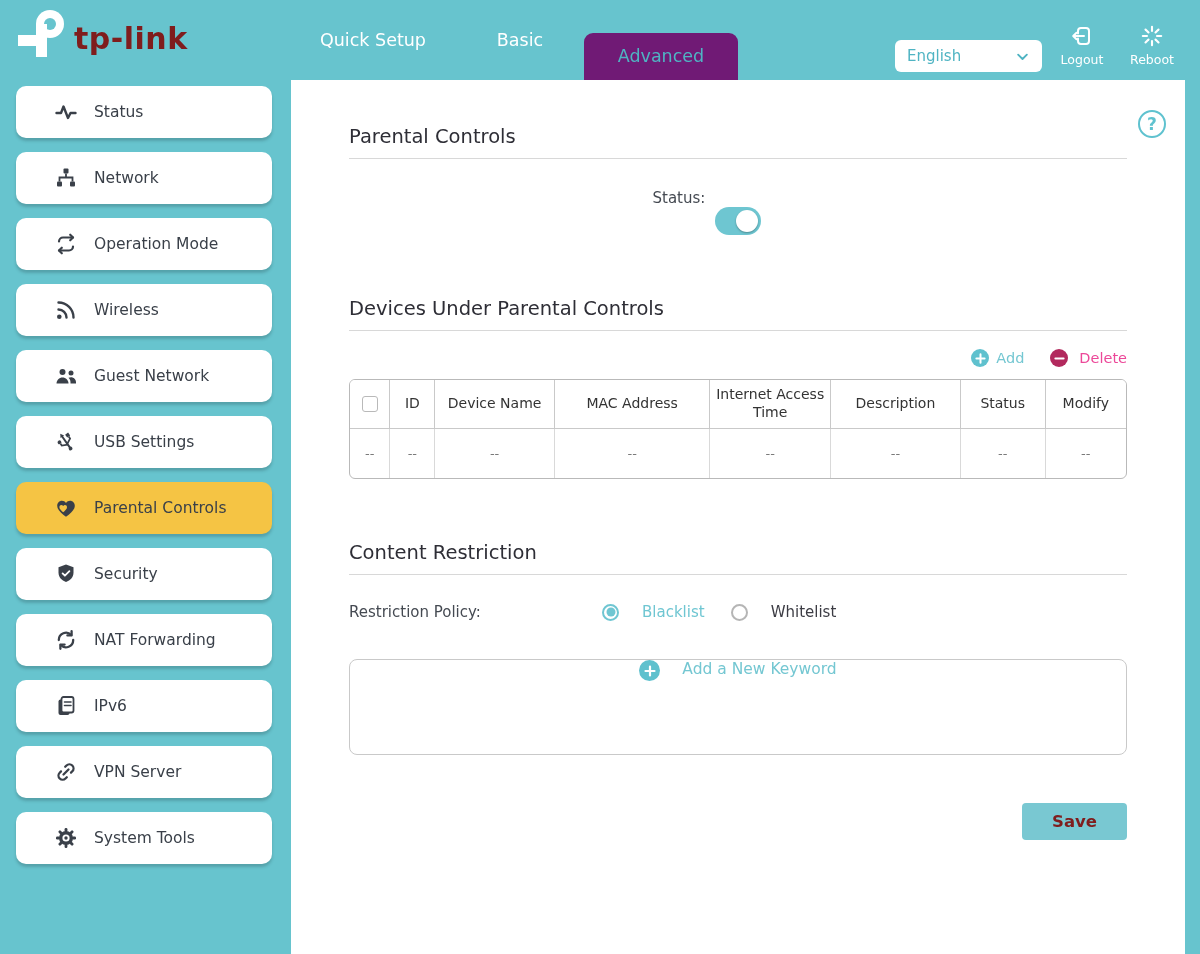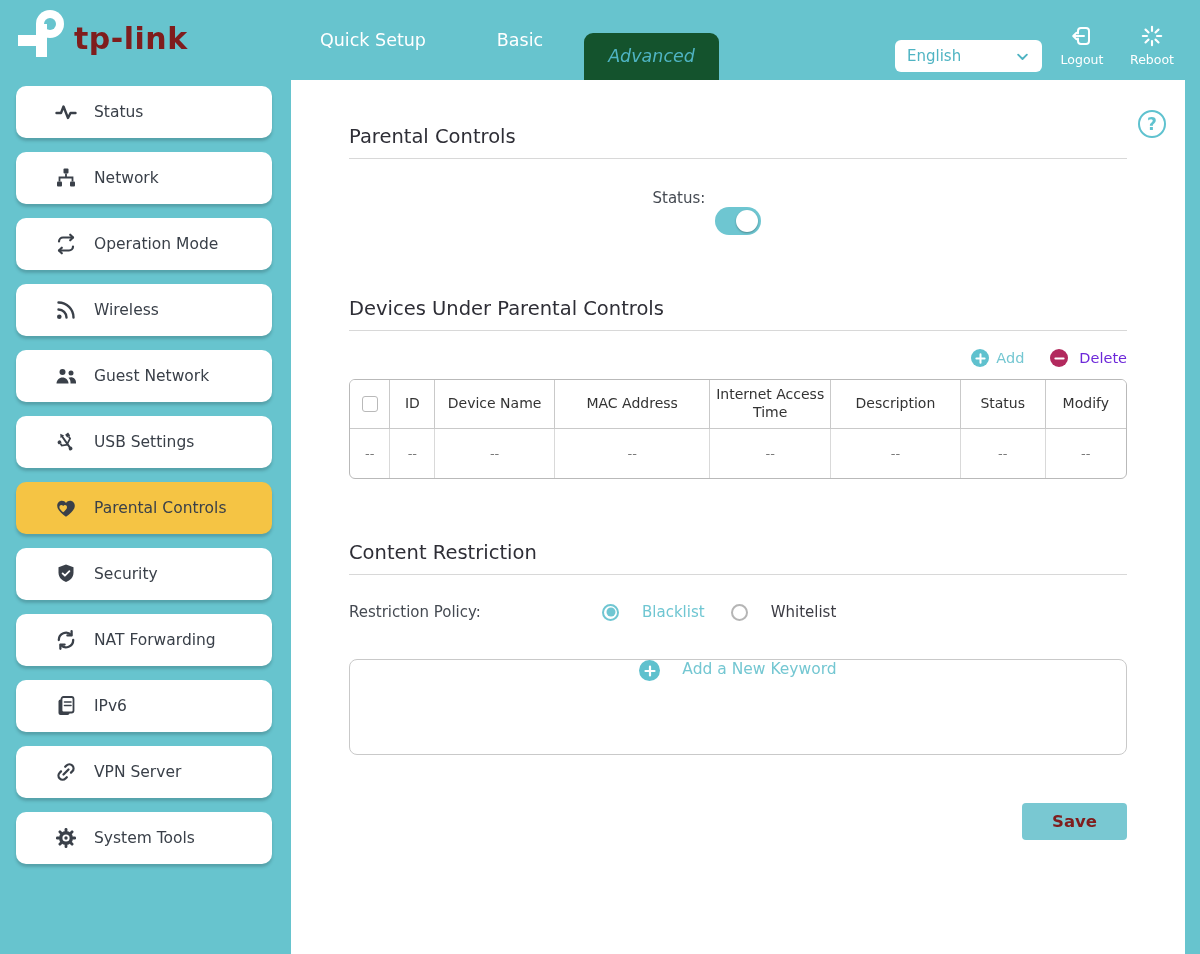--- a/index.html
+++ b/index.html
@@ -12,22 +12,22 @@
   .root { position:absolute; inset:0; width:1200px; height:954px; }
 
   
   .header { position:absolute; left:0; top:0; width:1200px; height:80px; background:#67c4ce; z-index:2; }
   .logo { position:absolute; left:14px; top:5px; display:flex; align-items:flex-start; }
   .logo-text { color:#7f1d1d; font-size:30px; font-weight:600; letter-spacing:.5px; margin-left:6px; margin-top:16px; }
   .top-tab { position:absolute; top:0; height:80px; line-height:80px; text-align:center;
              color:#fff; font-size:17.5px; cursor:pointer; }
   .tab-quick { left:300px; width:146px; }
   .tab-basic { left:470px; width:100px; }
-  .tab-advanced { left:584px; top:33px; width:135px; height:47px; line-height:46px;
-                  background:#14532d; color:#4fb4c3; border-radius:9px 9px 0 0;font-style:italic; }
+  .tab-advanced { left:584px; top:33px; width:154px; height:47px; line-height:46px;
+                  background:#701a75; color:#4fb4c3; border-radius:9px 9px 0 0; }
   .lang-select { position:absolute; left:895px; top:40px; width:147px; height:32px; background:#fff;
                  border-radius:6px; display:flex; align-items:center; justify-content:space-between;
                  padding:0 12px; color:#4fb4c3; font-size:15px; cursor:pointer; }
   .hdr-action { position:absolute; top:24px; width:56px; text-align:center; color:#fff; cursor:pointer; }
   .hdr-action svg { display:block; margin:0 auto; }
   .hdr-action .hdr-label { display:block; font-size:12.5px; margin-top:4px; }
   .act-logout { left:1054px; }
   .act-reboot { left:1124px; }
 
   
@@ -51,21 +51,21 @@
 
   .form-row { display:flex; align-items:center; margin-top:30px;flex-direction:column; }
   .form-label { width:171px; font-size:15px; color:#454a52; }
   .toggle { width:46px; height:28px; border-radius:14px; background:#6ec6d1; position:relative; cursor:pointer; }
   .toggle .knob { position:absolute; right:3px; top:3px; width:22px; height:22px; border-radius:50%;
                   background:#fff; box-shadow:0 1px 2px rgba(0,0,0,.3); }
 
   .actions-row { display:flex; justify-content:flex-end; align-items:center; gap:26px; margin-top:18px; }
   .action { display:flex; align-items:center; gap:7px; font-size:14.5px; cursor:pointer; }
   .action-add { color:#74c7d2; }
-  .action-del { color:#6d28d9;gap:11px; }
+  .action-del { color:#ec4899;gap:11px; }
 
   .table-wrap { margin-top:12px; border:1px solid #b9b9b9; border-radius:6px; overflow:hidden; }
   table { width:100%; border-collapse:collapse; }
   th { font-weight:400; font-size:14px; color:#333; height:48px; background:#fff;
        border-right:1px solid #c9c9c9; border-bottom:1px solid #c9c9c9; text-align:center;
        padding:2px 4px; line-height:1.25; }
   td { height:50px; font-size:13px; color:#7a7a7a; text-align:center; border-right:1px solid #d9d9d9; }
   th:last-child, td:last-child { border-right:none; }
   .checkbox { display:inline-block; width:16px; height:16px; border:1.5px solid #b9b9b9; border-radius:3px;
               background:#fff; cursor:pointer; vertical-align:middle; }

